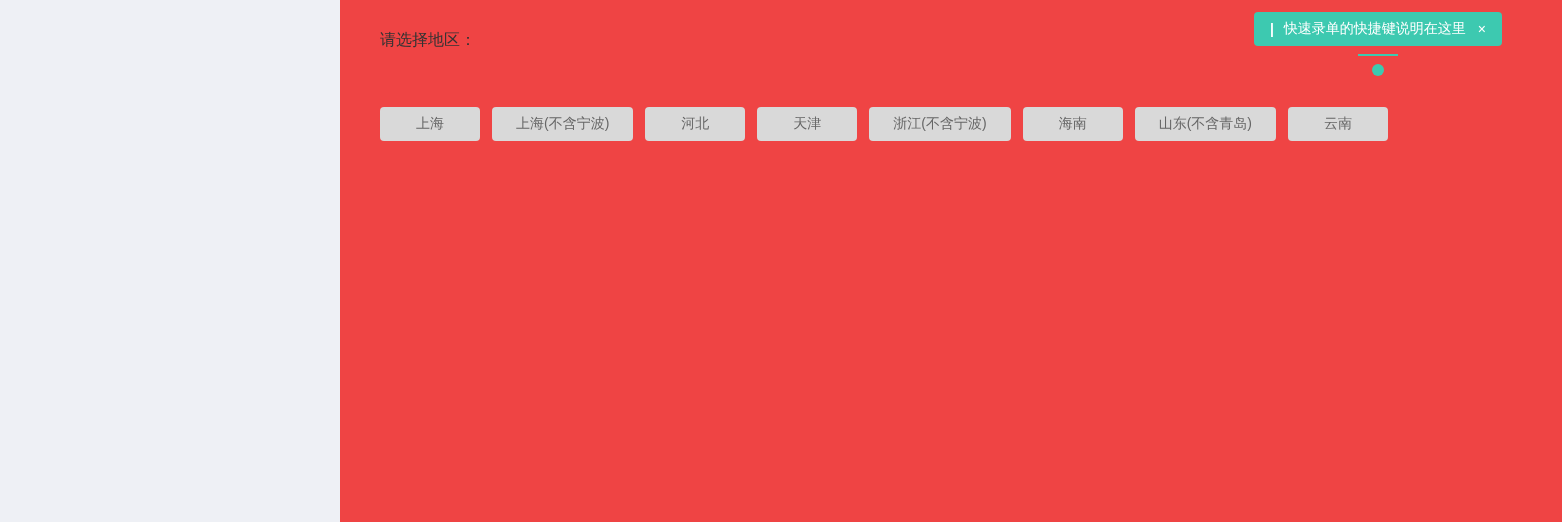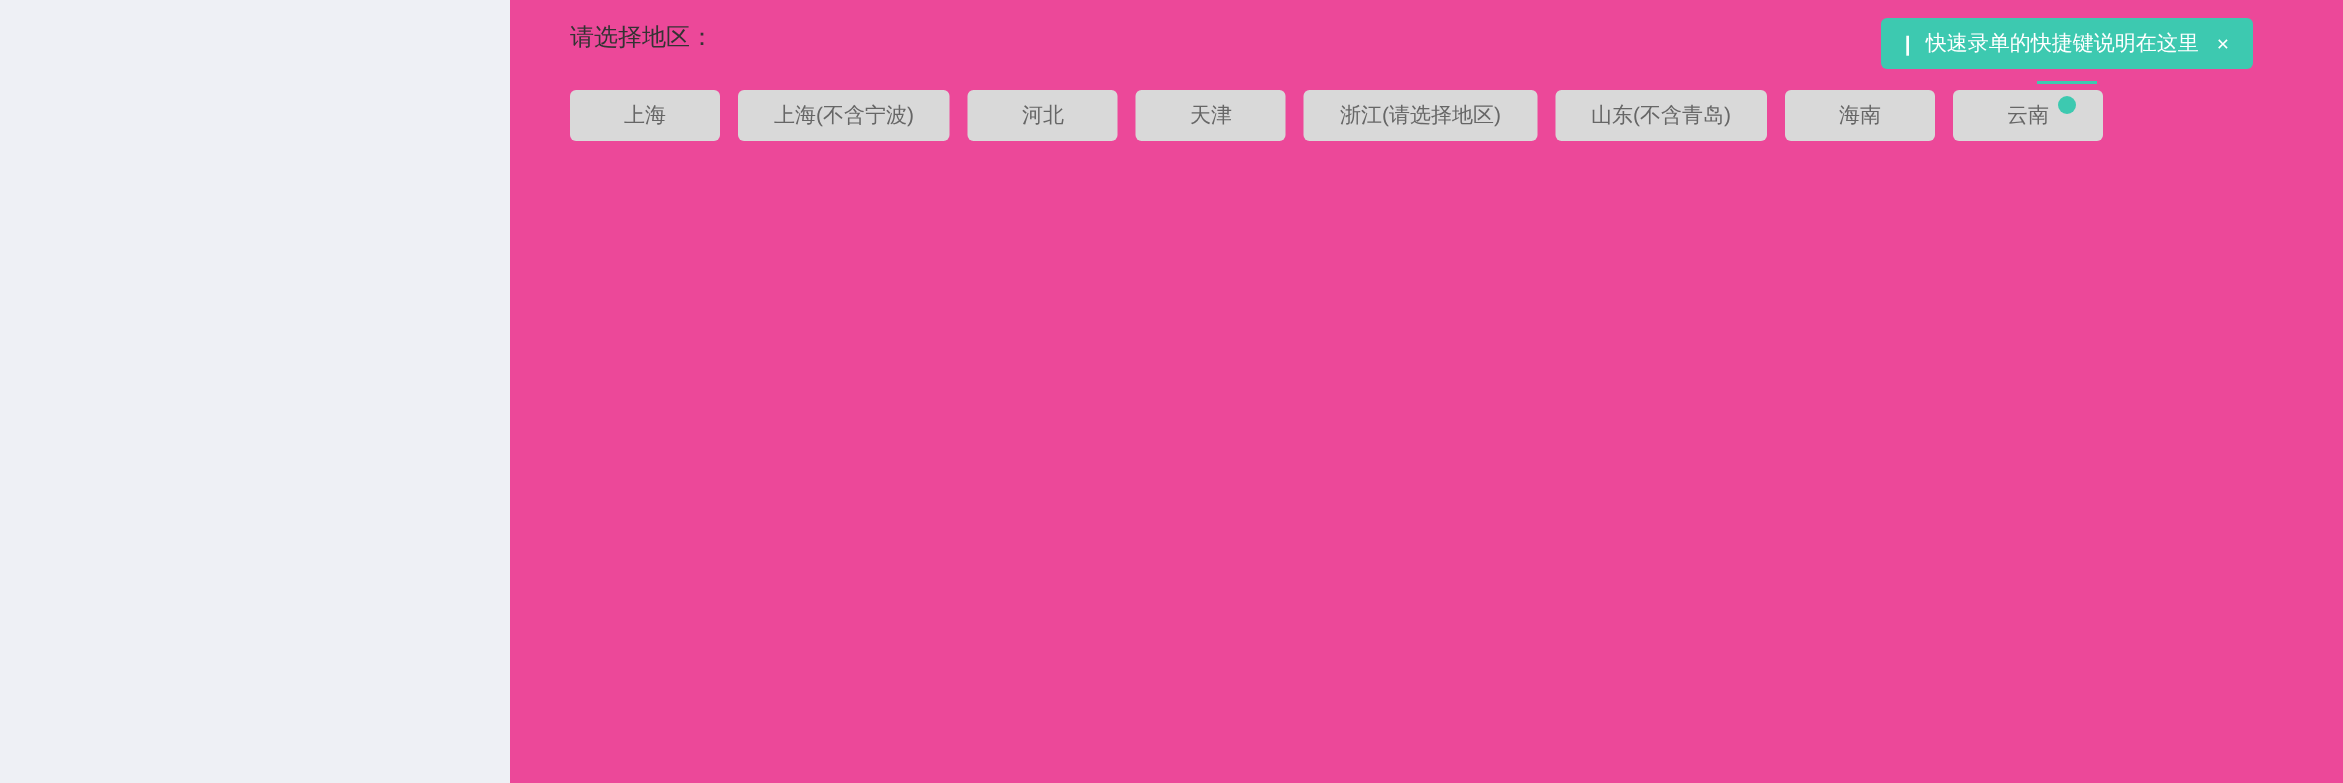--- a/index.html
+++ b/index.html
@@ -25,22 +25,22 @@
       height: 522px;
       background: #eef0f5;
     }
 
     .main-content {
       position: absolute;
       left: 340px;
       top: 0;
       right: 0;
       bottom: 0;
-      background: #ec4899;
-      padding: 15px 40px;
+      background: #ef4444;
+      padding: 30px 40px;
     }
 
     .page-title {
       font-size: 16px;
       color: #333;
       margin-bottom: 24px;
       font-weight: normal;
     }
 
     .region-buttons {
@@ -53,20 +53,21 @@
       background: #d9d9d9;
       border: none;
       border-radius: 4px;
       padding: 8px 24px;
       font-size: 14px;
       color: #666;
       cursor: pointer;
       min-width: 100px;
       text-align: center;
       white-space: nowrap;
+      margin-top: 32px;
     }
 
     .tooltip-container {
       position: absolute;
       top: 12px;
       right: 60px;
       display: flex;
       align-items: center;
       gap: 8px;
       flex-direction: column;
@@ -117,23 +118,23 @@
 <div class="sidebar"></div>
 
 <div class="main-content">
   <div class="page-title">请选择地区：</div>
 
   <div class="region-buttons">
   <button class="region-btn">上海</button>
       <button class="region-btn">上海(不含宁波)</button>
       <button class="region-btn">河北</button>
       <button class="region-btn">天津</button>
-      <button class="region-btn">浙江(请选择地区)</button>
+      <button class="region-btn">浙江(不含宁波)</button>
+      <button class="region-btn">海南</button>
       <button class="region-btn">山东(不含青岛)</button>
-      <button class="region-btn">海南</button>
       <button class="region-btn">云南</button>
     </div>
 </div>
 
 <div class="tooltip-container">
   <div class="tooltip-bubble">
     <span>快速录单的快捷键说明在这里</span>
     <span class="tooltip-close">×</span>
   </div>
   <div class="tooltip-line"></div>

